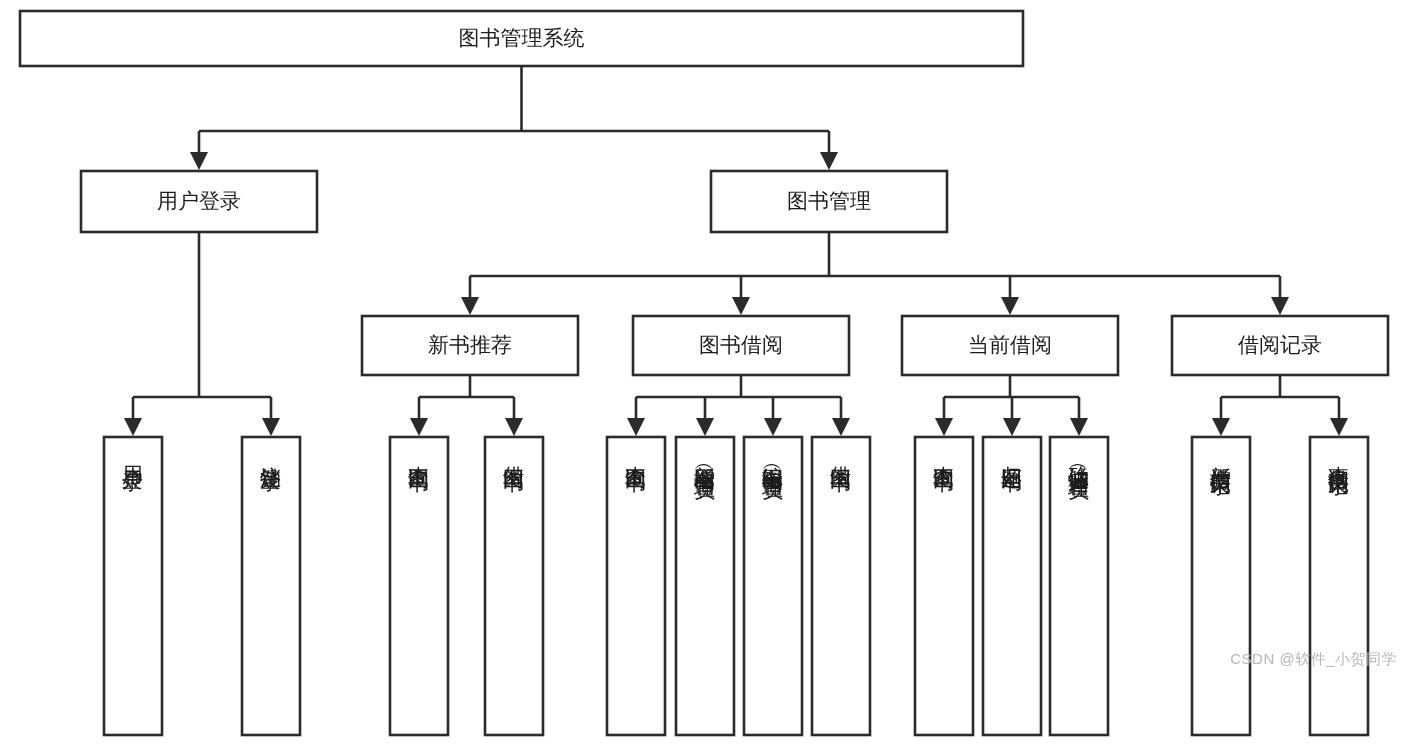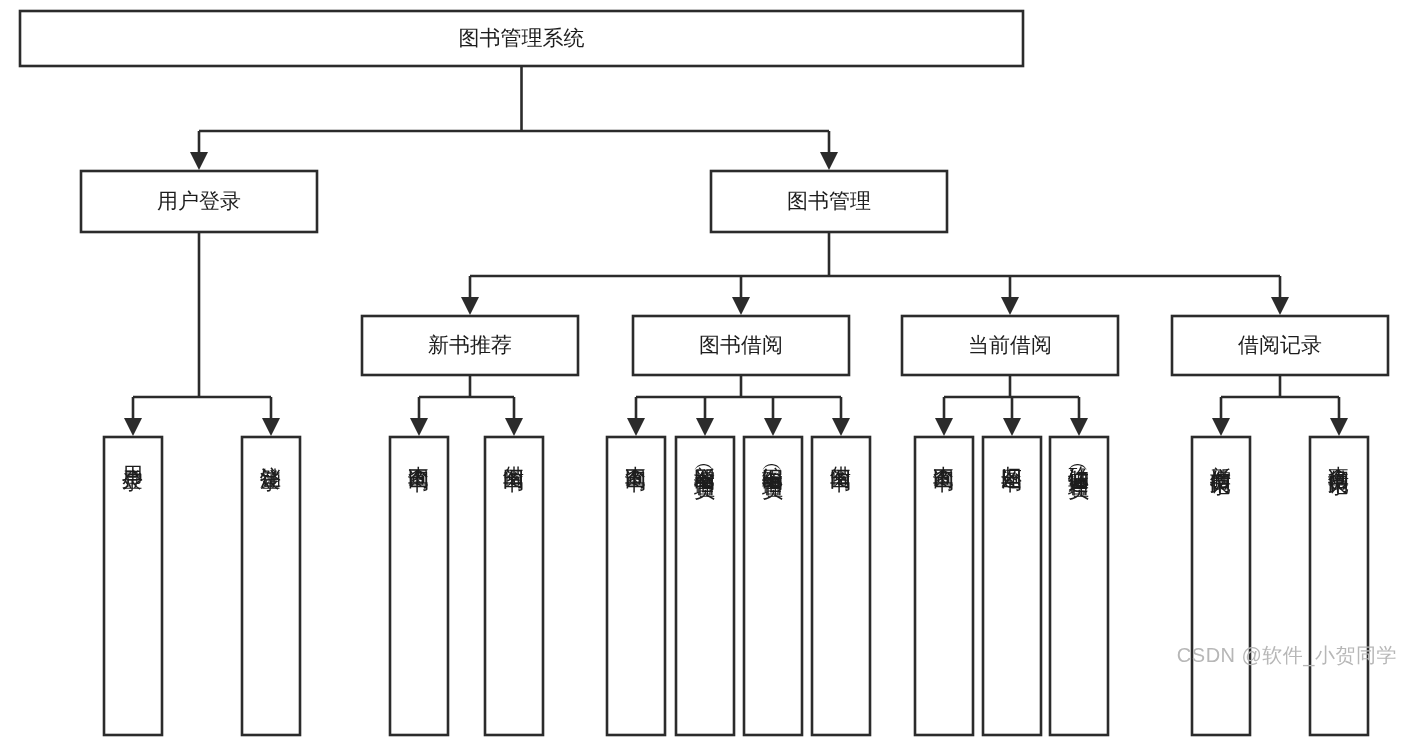--- a/index.html
+++ b/index.html
@@ -62,21 +62,21 @@
     display: flex;
     align-items: center;
     justify-content: flex-start;
     pointer-events: none;
   }
   .watermark {
     position: absolute;
     right: 8px;
     bottom: 6px;
     font-family: "Liberation Sans", "DejaVu Sans", sans-serif;
-    font-size: 20px;
+    font-size: 15px;
     color: #b7b7b7;
     letter-spacing: 0.5px;
     user-select: none;
   }
 </style>
 </head>
 <body>
 
 <div id="diagram-root">
 

